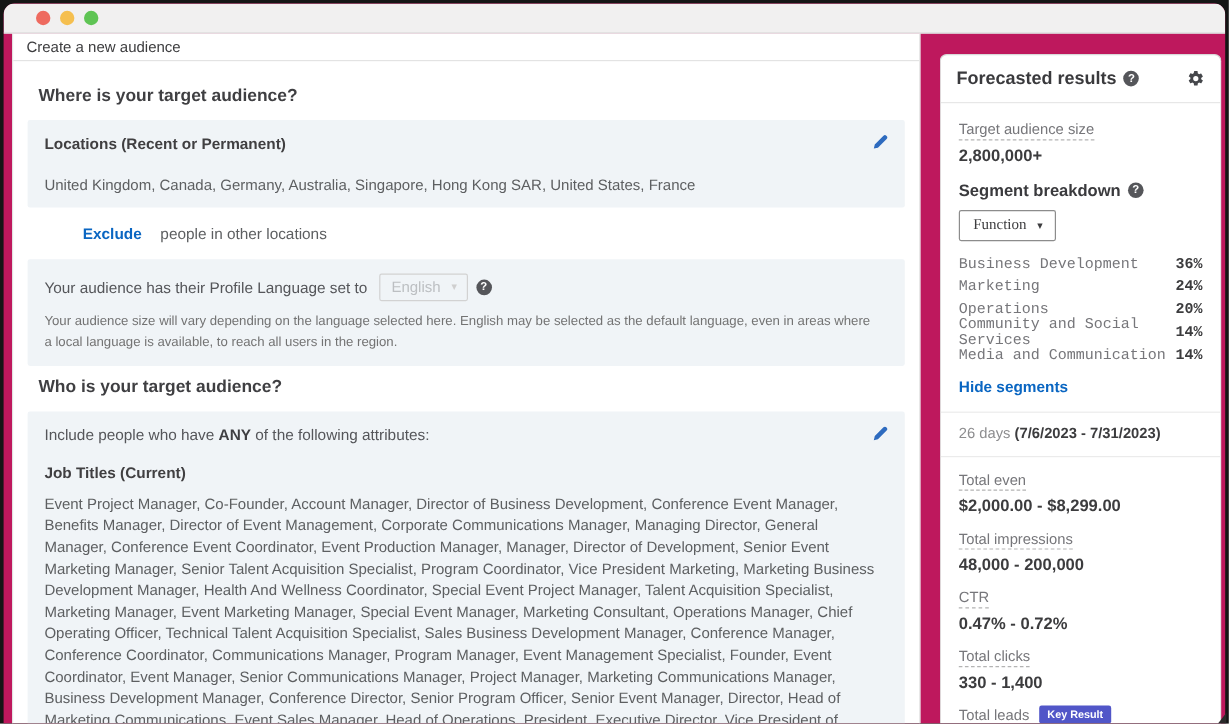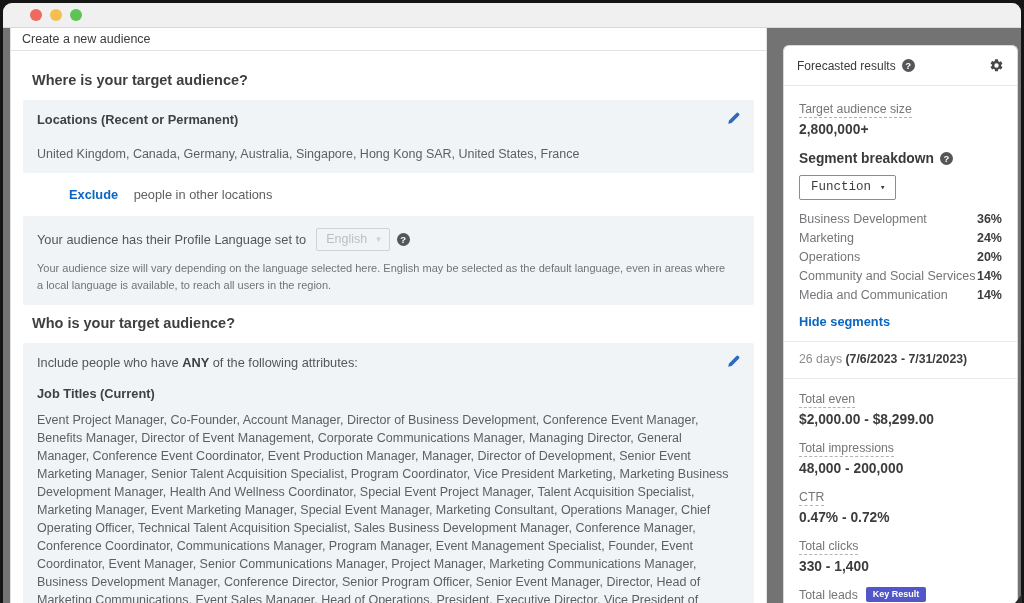--- a/index.html
+++ b/index.html
@@ -6,21 +6,21 @@
   html, body { width: 1024px; height: 603px; overflow: hidden; }
   body {
     background: #151515;
     font-family: "Liberation Sans", sans-serif;
     position: relative;
   }
   .window {
     position: absolute; left: 3px; right: 3px; top: 3px; bottom: 0;
     border-radius: 9px 9px 0 0;
     overflow: hidden;
-    background: #737373;
+    background: #be185d;
   }
   .titlebar {
     height: 25px; background: #f1f0f0; border-bottom: 1px solid #d9d9d9;
     display: flex; align-items: center; padding-left: 27px; gap: 8px;
   }
   .dot { width: 12px; height: 12px; border-radius: 50%; display: inline-block; }
   .dot.red { background: #ee6a5f; }
   .dot.yellow { background: #f5bf4f; }
   .dot.green { background: #5fc454; }
 
@@ -88,41 +88,41 @@
   .forecast-panel {
     width: 235px; margin: 17px 3px 0 auto;
     background: #ffffff; border: 1px solid #d9d9d9; border-bottom: none;
     border-radius: 6px 6px 0 0;
     height: calc(100% - 17px); overflow: hidden;
   }
   .fp-header {
     height: 40px; display: flex; align-items: center; gap: 6px;
     padding: 0 13px; border-bottom: 1px solid #e7e7e7;
   }
-  .fp-title { font-size: 12px; font-weight: normal; color: #3a3a3d; }
+  .fp-title { font-size: 15px; font-weight: bold; color: #3a3a3d; }
   .gear { margin-left: auto; line-height: 0; background: none; border: none; cursor: pointer; padding: 0; }
   .fp-body { padding: 13px 15px 0 15px; }
   .dashed-label {
     font-size: 12.3px; color: #76767a;
     border-bottom: 1px dashed #b3b3b3; padding-bottom: 1px; cursor: default;
   }
   .metric { margin-bottom: 11px; }
   .metric-value { font-size: 13.8px; font-weight: bold; color: #3c3c3e; margin-top: 5px; }
   .seg-heading {
     font-size: 13.8px; font-weight: bold; color: #3a3a3d;
     display: flex; align-items: center; gap: 6px; margin-top: 14px;
   }
   .dropdown-btn {
     margin-top: 9px; display: inline-flex; align-items: center; gap: 9px;
     border: 1px solid #8c8c8c; border-radius: 2px; background: #fff;
     padding: 4px 10px 5px 11px; font-size: 12.5px; color: #3d3d3f;
-    font-family: Liberation Mono, monospace; cursor: pointer;
+    font-family: Liberation Serif, serif; cursor: pointer;
   }
   .dropdown-btn .caret { font-size: 9px; color: #3d3d3f; }
-  .seg-list { margin-top: 9px; }
+  .seg-list { margin-top: 9px; font-family: Liberation Mono, monospace; }
   .seg-row { display: flex; justify-content: space-between; height: 19px; align-items: center; }
   .seg-label { font-size: 12.5px; color: #76767a; }
   .seg-value { font-size: 12.5px; font-weight: bold; color: #3c3c3e; }
   .hide-link { display: inline-block; margin-top: 10px; font-size: 12.8px; }
   .fp-divider { border: none; border-top: 1px solid #ebebeb; margin: 11px -15px 10px -15px; }
   .date-row { font-size: 12.3px; color: #8d8d8f; margin-bottom: 12px; }
   .date-row b { color: #3c3c3e; }
   .badge {
     display: inline-block; background: #5156c8; color: #ffffff;
     font-size: 9px; font-weight: bold; padding: 2px 7px 3px 7px;

